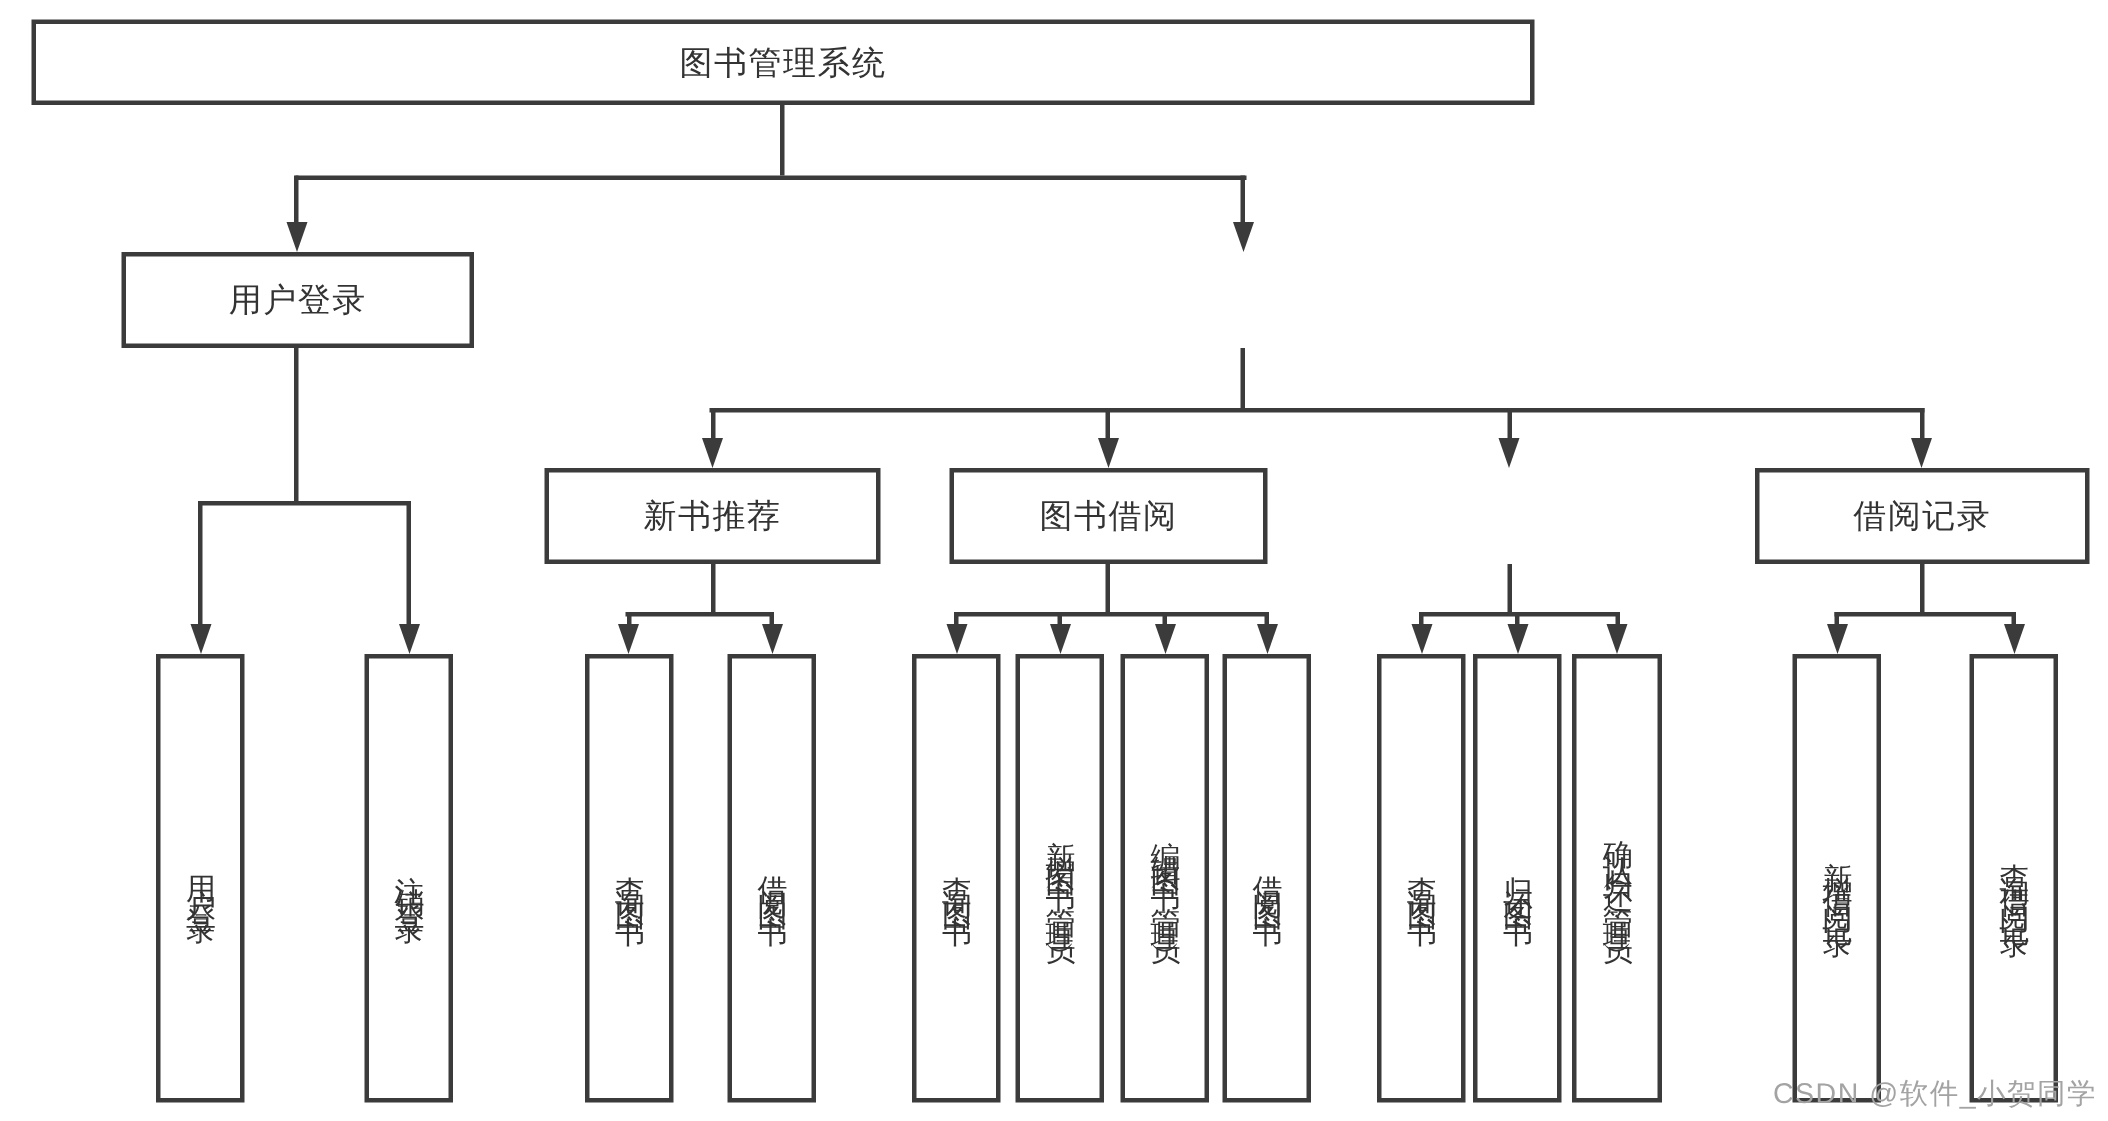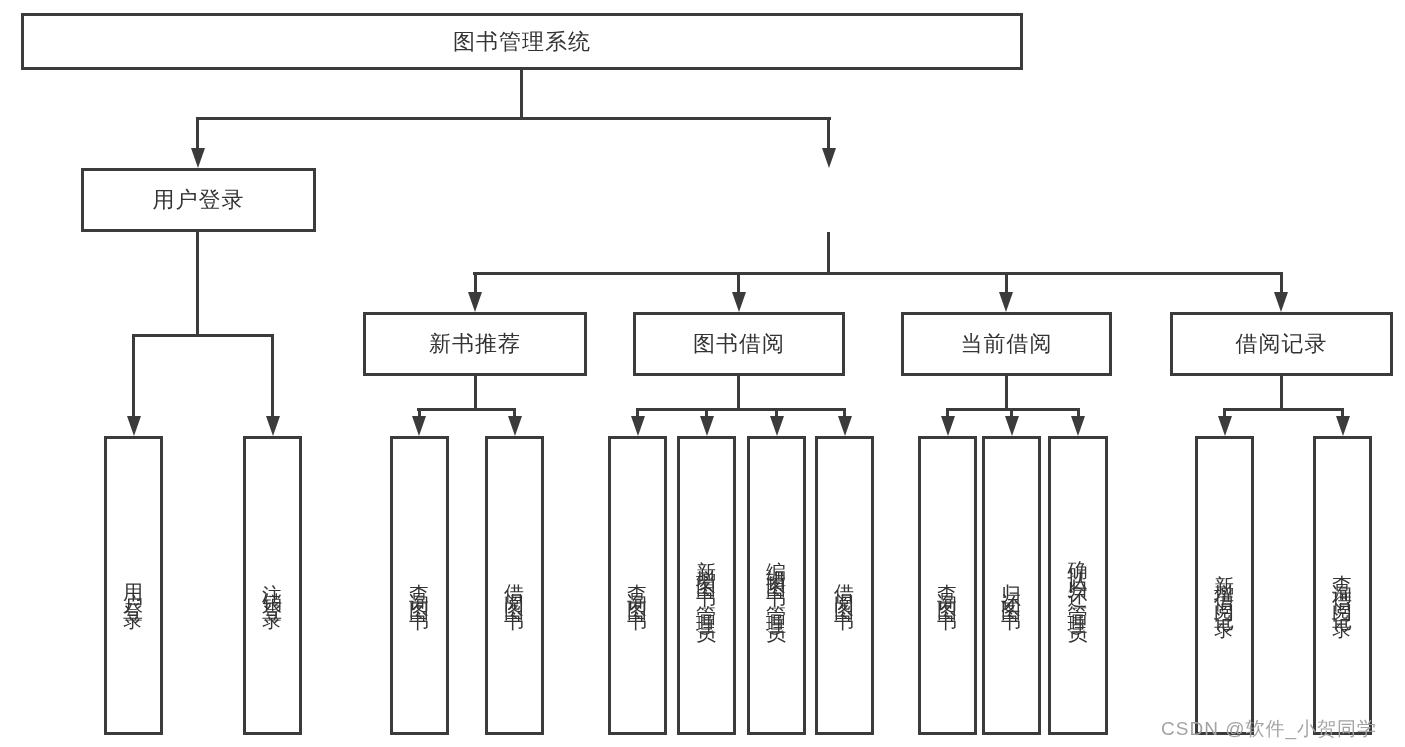--- a/index.html
+++ b/index.html
@@ -37,21 +37,21 @@
   }
   .vline{position:absolute;width:3px;background:var(--line);}
   .hline{position:absolute;height:3px;background:var(--line);}
   .arrow{
     position:absolute;width:0;height:0;
     border-left:7px solid transparent;
     border-right:7px solid transparent;
     border-top:20px solid var(--line);
   }
   .watermark{
-    position:absolute;top:716px;right:28px;
+    position:absolute;top:716px;right:7px;
     font-size:19px;color:var(--wm);letter-spacing:1px;
     z-index:5;white-space:nowrap;
   }
 </style>
 </head>
 <body>
 
 <div class="canvas">
 
   <div class="node" style="left:21px;top:13px;width:1002px;height:57px;">
@@ -64,23 +64,20 @@
 
 
   <div class="node" style="left:363px;top:312px;width:224px;height:64px;">
     <span>新书推荐</span>
   </div>
 
   <div class="node" style="left:633px;top:312px;width:212px;height:64px;">
     <span>图书借阅</span>
   </div>
 
-  <div class="node" style="left:901px;top:312px;width:211px;height:64px;">
-    <span>当前借阅</span>
-  </div>
 
   <div class="node" style="left:1170px;top:312px;width:223px;height:64px;">
     <span>借阅记录</span>
   </div>
 
   <div class="leaf" style="left:104px;top:436px;width:59px;height:299px;">
     <span class="vtext">用户登录</span>
   </div>
   <div class="leaf" style="left:243px;top:436px;width:59px;height:299px;">
     <span class="vtext">注销登录</span>

